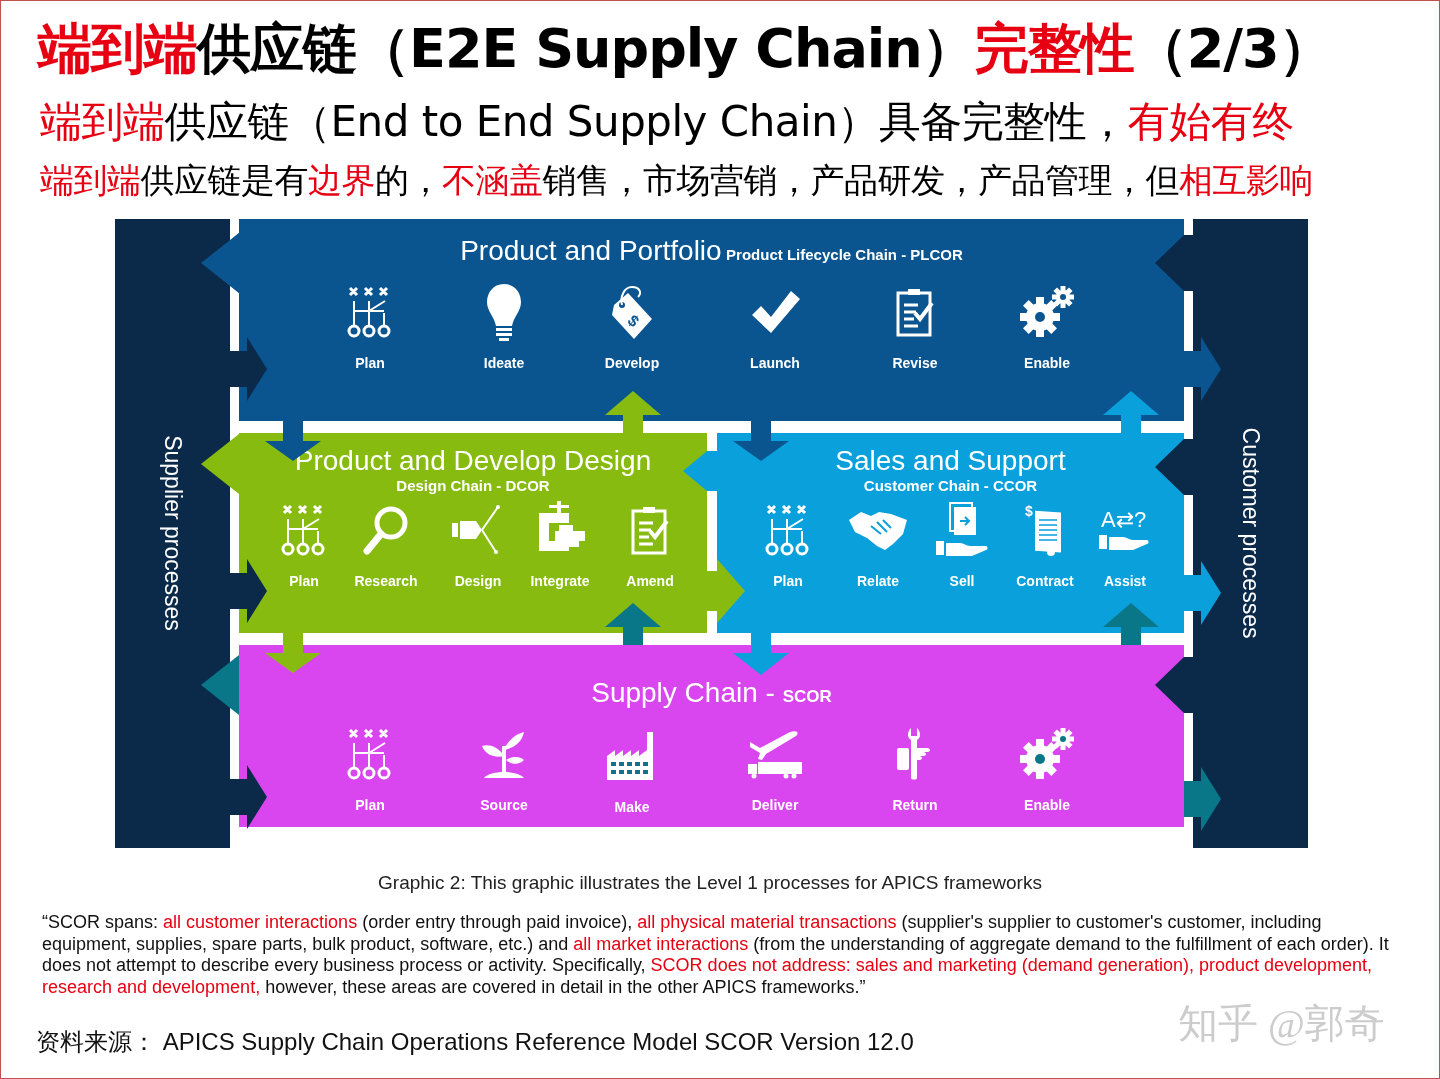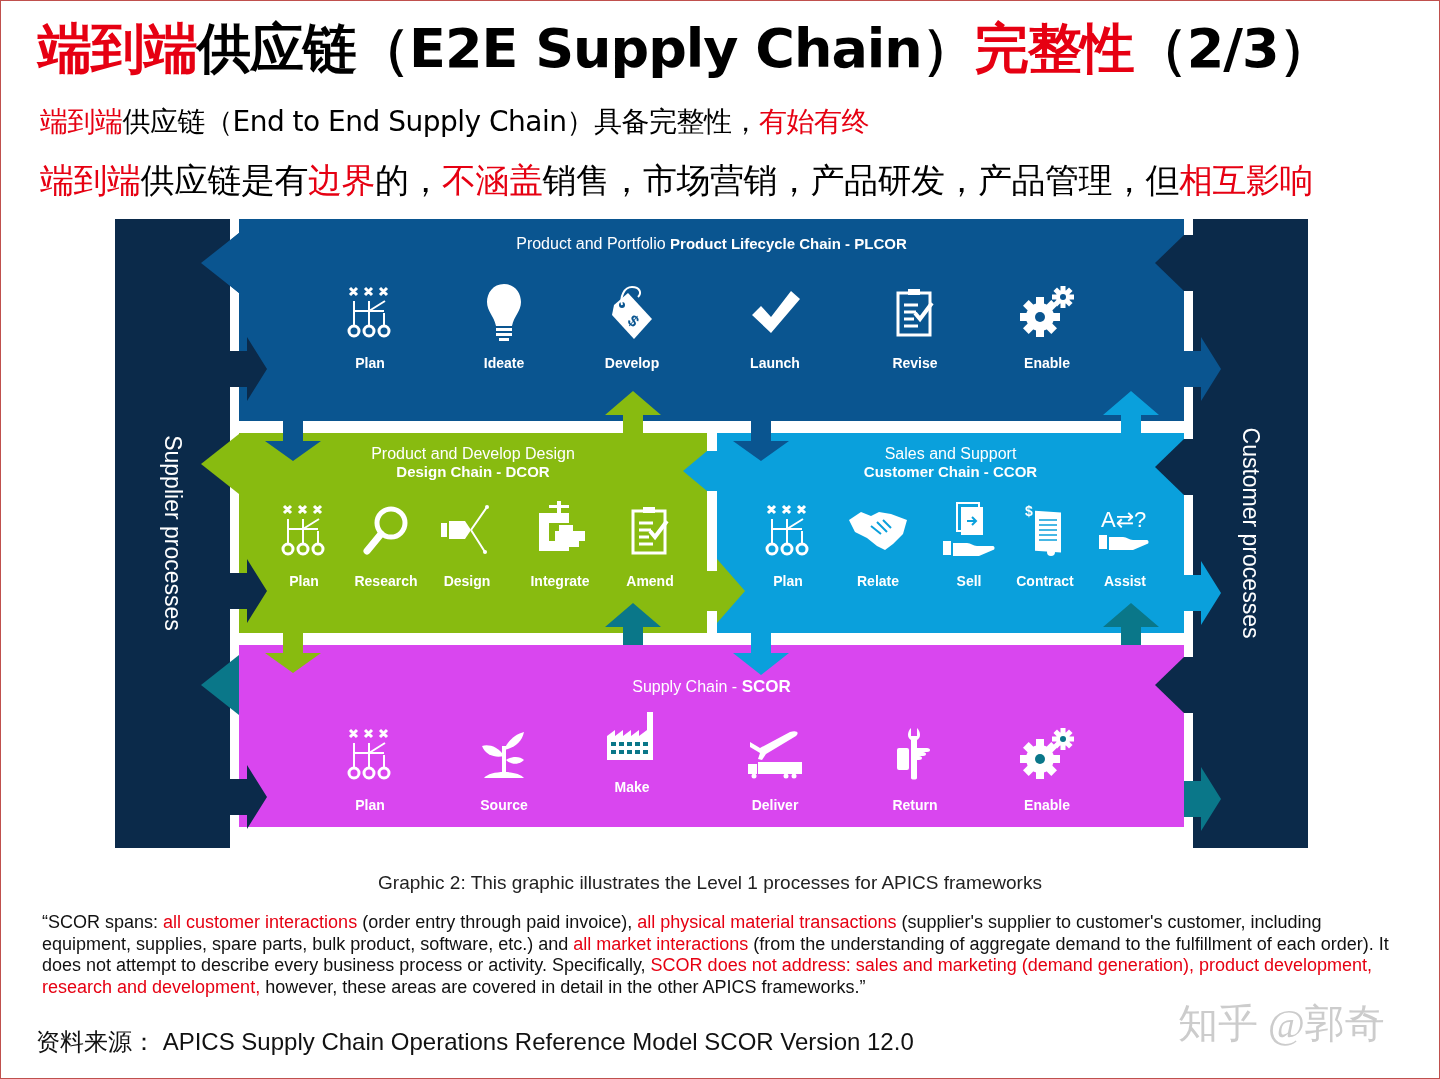--- a/index.html
+++ b/index.html
@@ -1,37 +1,37 @@
 <!DOCTYPE html>
 <html><head>
 <meta charset="utf-8">
 <style>
   html, body { margin:0; padding:0; }
   body { width:1440px; height:1079px; background:#ffffff; position:relative; overflow:hidden; font-family:"DejaVu Sans", sans-serif; }
   .frame { position:absolute; left:0; top:0; width:1438px; height:1077px; border:1px solid #c0504d; }
   .title { position:absolute; left:38px; top:14px; font-size:54px; font-weight:bold; letter-spacing:-1px; white-space:nowrap; line-height:70px; color:#000; }
   .red { color:#e60012; }
-  .line2 { position:absolute; left:40px; top:98px; font-size:28px; line-height:48px; white-space:nowrap; color:#000; letter-spacing:-0.5px; }
+  .line2 { position:absolute; left:40px; top:98px; font-size:42px; line-height:48px; white-space:nowrap; color:#000; letter-spacing:-0.5px; }
   .line3 { position:absolute; left:40px; top:156px; font-size:34px; line-height:48px; white-space:nowrap; color:#000; letter-spacing:-0.5px; }
 
   
   .diagram { position:absolute; left:115px; top:219px; width:1193px; height:629px; background:#ffffff; }
   .side { position:absolute; top:0; height:629px; background:#0b2a4a; }
   .side.left { left:0; width:115px; }
   .side.right { left:1078px; width:115px; }
   .side-label { position:absolute; color:#ffffff; font-family:"Liberation Sans", sans-serif; font-size:23px; white-space:nowrap; }
   .side.left .side-label { left:57px; top:314px; transform:translate(-50%,-50%) rotate(90deg); }
   .side.right .side-label { left:57px; top:314px; transform:translate(-50%,-50%) rotate(90deg); }
   .band { position:absolute; }
   .band.plcor { left:124px; top:0; width:945px; height:202px; background:#0a5590; }
   .band.dcor { left:124px; top:214px; width:468px; height:200px; background:#88bb10; }
   .band.ccor { left:602px; top:214px; width:467px; height:200px; background:#0aa0dc; }
   .band.scor { left:124px; top:426px; width:945px; height:182px; background:#d946ef; }
   .band-title { position:absolute; left:0; right:0; text-align:center; color:#fff; font-family:"Liberation Sans", sans-serif; white-space:nowrap; }
-  .band-title .main { font-size:16px; }
+  .band-title .main { font-size:28px; }
   .band-title .sub { font-size:15px; font-weight:bold; }
   .proc { position:absolute; width:110px; text-align:center; color:#fff; font-family:"Liberation Sans", sans-serif; }
   .proc .ico { height:62px; display:flex; align-items:center; justify-content:center; }
   .proc .lbl { font-size:14px; font-weight:bold; margin-top:12px; white-space:nowrap; }
   .arrow { position:absolute; }
 
   .caption { position:absolute; left:0; width:1420px; top:872px; text-align:center; font-family:"Liberation Sans", sans-serif; font-size:19px; color:#222; }
   .quote { position:absolute; left:42px; top:912px; width:1370px; font-family:"Liberation Sans", sans-serif; font-size:18px; line-height:21.5px; color:#111; }
   .quote .r { color:#e60012; }
   .source { position:absolute; left:36px; top:1026px; font-size:24px; color:#111; white-space:nowrap; font-family:"Liberation Sans", sans-serif; }
@@ -171,21 +171,21 @@
     </div>
     <div class="proc" style="left:92px;top:66px;">
       <div class="ico">
         <svg width="50" height="54" viewBox="0 0 50 54">
             <circle cx="30" cy="20" r="14" fill="none" stroke="#fff" stroke-width="5"></circle>
             <path d="M20 31L6 48" stroke="#fff" stroke-width="7" stroke-linecap="round"></path>
           </svg>
       </div>
       <div class="lbl">Research</div>
     </div>
-    <div class="proc" style="left:173px;top:66px;">
+    <div class="proc" style="left:184px;top:66px;">
       <div class="ico">
         <svg width="56" height="54" viewBox="0 0 56 54">
             <rect x="2" y="20" width="6" height="14" fill="#fff"></rect>
             <path d="M10 18h16l6 9-6 9H10z" fill="#fff"></path>
             <path d="M32 27L48 4M32 27l14 22" stroke="#fff" stroke-width="2" fill="none"></path>
             <circle cx="48" cy="4" r="2" fill="#fff"></circle>
             <circle cx="46" cy="49" r="2" fill="#fff"></circle>
           </svg>
       </div>
       <div class="lbl">Design</div>
@@ -241,21 +241,21 @@
     </div>
     <div class="proc" style="left:106px;top:66px;">
       <div class="ico">
         <svg width="62" height="44" viewBox="0 0 62 44">
             <path d="M2 12l12-8 10 4 8-4 12 2 16 6-4 14-10 10-8 6-8-4-10-8-12-6z" fill="#fff"></path>
             <path d="M24 18l10 8M30 14l10 10M36 12l8 8" stroke="#0aa0dc" stroke-width="2"></path>
           </svg>
       </div>
       <div class="lbl">Relate</div>
     </div>
-    <div class="proc" style="left:197px;top:66px;text-align:center;">
+    <div class="proc" style="left:190px;top:66px;text-align:center;">
       <div class="ico">
         <svg width="56" height="58" viewBox="0 0 56 58">
             <rect x="16" y="2" width="22" height="28" fill="none" stroke="#fff" stroke-width="2"></rect>
             <rect x="20" y="6" width="22" height="28" fill="#fff"></rect>
             <path d="M26 20h8M31 16l4 4-4 4" stroke="#0aa0dc" stroke-width="2" fill="none"></path>
             <rect x="2" y="40" width="8" height="14" fill="#fff"></rect>
             <path d="M12 42h14c4 0 6 3 10 3h16c2 0 2 4 0 4l-14 6H12z" fill="#fff"></path>
           </svg>
       </div>
       <div class="lbl">Sell</div>
@@ -310,21 +310,21 @@
         <svg width="48" height="52" viewBox="0 0 48 52">
             <path d="M24 46V18" stroke="#fff" stroke-width="4"></path>
             <path d="M24 28C18 18 8 16 2 18c4 10 14 12 22 10z" fill="#fff"></path>
             <path d="M24 22c4-10 12-16 20-18-2 10-10 16-20 18z" fill="#fff"></path>
             <path d="M26 32c6-4 14-4 18 0-6 6-14 4-18 0z" fill="#fff"></path>
             <path d="M4 50c6-8 34-8 40 0z" fill="#fff"></path>
           </svg>
       </div>
       <div class="lbl">Source</div>
     </div>
-    <div class="proc" style="left:338px;top:60px;">
+    <div class="proc" style="left:338px;top:80px;">
       <div class="ico">
         <svg width="54" height="52" viewBox="0 0 54 52">
             <path d="M2 50V26l8-6v6l8-6v6l8-6v6l8-6v6l8-6V2h6v48z" fill="#fff"></path>
             <g fill="#0a7789">
               <rect x="6" y="32" width="5" height="4"></rect>
               <rect x="14" y="32" width="5" height="4"></rect>
               <rect x="22" y="32" width="5" height="4"></rect>
               <rect x="30" y="32" width="5" height="4"></rect>
               <rect x="38" y="32" width="5" height="4"></rect>
               <rect x="6" y="40" width="5" height="4"></rect>

